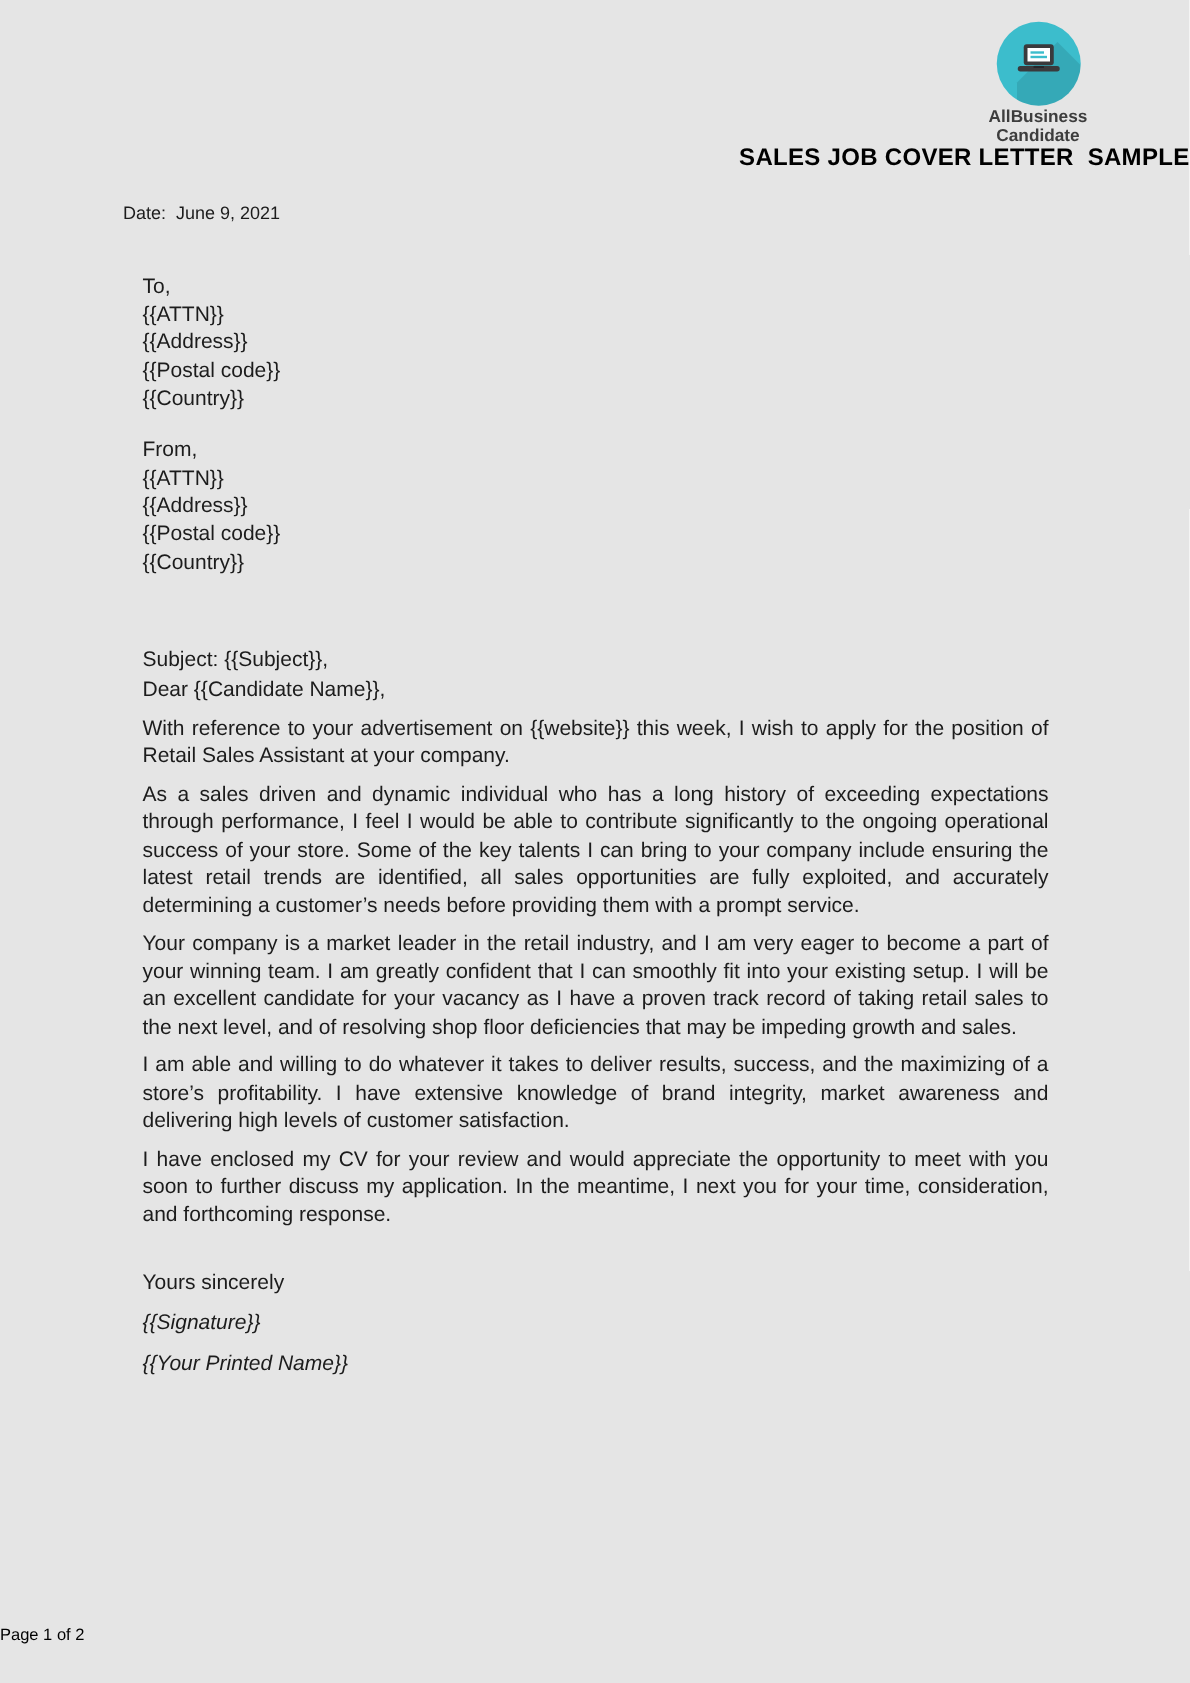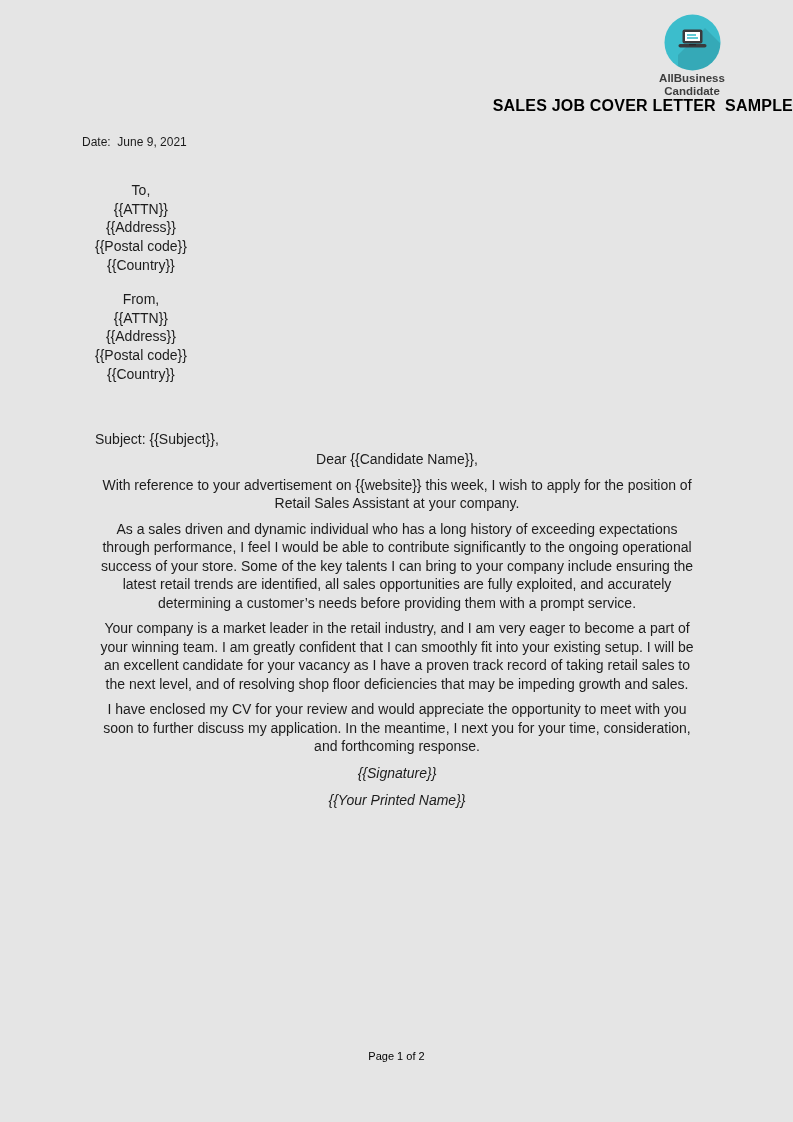--- a/index.html
+++ b/index.html
@@ -46,54 +46,54 @@
   }
   .date {
     position: absolute;
     top: 135px;
     left: 82px;
     font-size: 12px;
     white-space: pre-wrap;
   }
 
   
-  .addr { position: absolute; left: 95px; font-size: 14px; line-height: 18.7px; text-align: center; }
+  .addr { position: absolute; left: 95px; font-size: 14px; line-height: 18.7px; }
   .addr.to   { top: 181px; }
   .addr.from { top: 290px; }
 
   .subject {
     position: absolute;
     top: 399px;
     left: 95px;
     font-size: 14px;
     margin-top: 32px;
   }
 
   
   .body {
     position: absolute;
     top: 450px;
     left: 95px;
     width: 604px;
     font-size: 14px;
     line-height: 18.5px;
   }
-  .body p { margin: 0; text-align: center; }
+  .body p { margin: 0; }
   .salutation { margin-bottom: 0; }
   .para { margin-top: 7px !important; text-align: justify; }
   .closing { margin-top: 27px !important; }
   .sig { margin-top: 8.5px !important; font-style: italic; }
 
   
   .footer {
     position: absolute;
-    top: 1050px;
+    top: 1084px;
     left: 0;
     width: 100%;
-    text-align: center;
+    text-align: left;
     font-size: 11px;
     color: #000000;
   }
 </style>
 </head>
 <body>
 
 <div class="page">
 
   <div class="logo">
@@ -140,20 +140,22 @@
     <div>{{Country}}</div>
   </div>
 
   <div class="subject">Subject: {{Subject}},</div>
 
   <div class="body">
     <p class="salutation">Dear {{Candidate Name}},</p>
     <p class="para">With reference to your advertisement on {{website}} this week, I wish to apply for the position of Retail Sales Assistant at your company.</p>
     <p class="para">As a sales driven and dynamic individual who has a long history of exceeding expectations through performance, I feel I would be able to contribute significantly to the ongoing operational success of your store. Some of the key talents I can bring to your company include ensuring the latest retail trends are identified, all sales opportunities are fully exploited, and accurately determining a customer’s needs before providing them with a prompt service.</p>
     <p class="para">Your company is a market leader in the retail industry, and I am very eager to become a part of your winning team. I am greatly confident that I can smoothly fit into your existing setup. I will be an excellent candidate for your vacancy as I have a proven track record of taking retail sales to the next level, and of resolving shop floor deficiencies that may be impeding growth and sales.</p>
+    <p class="para">I am able and willing to do whatever it takes to deliver results, success, and the maximizing of a store’s profitability. I have extensive knowledge of brand integrity, market awareness and delivering high levels of customer satisfaction.</p>
     <p class="para">I have enclosed my CV for your review and would appreciate the opportunity to meet with you soon to further discuss my application. In the meantime, I next you for your time, consideration, and forthcoming response.</p>
+    <p class="closing">Yours sincerely</p>
     <p class="sig">{{Signature}}</p>
     <p class="sig">{{Your Printed Name}}</p>
   </div>
 
   <div class="footer">Page 1 of 2</div>
 
 </div>
 
 </body></html>

